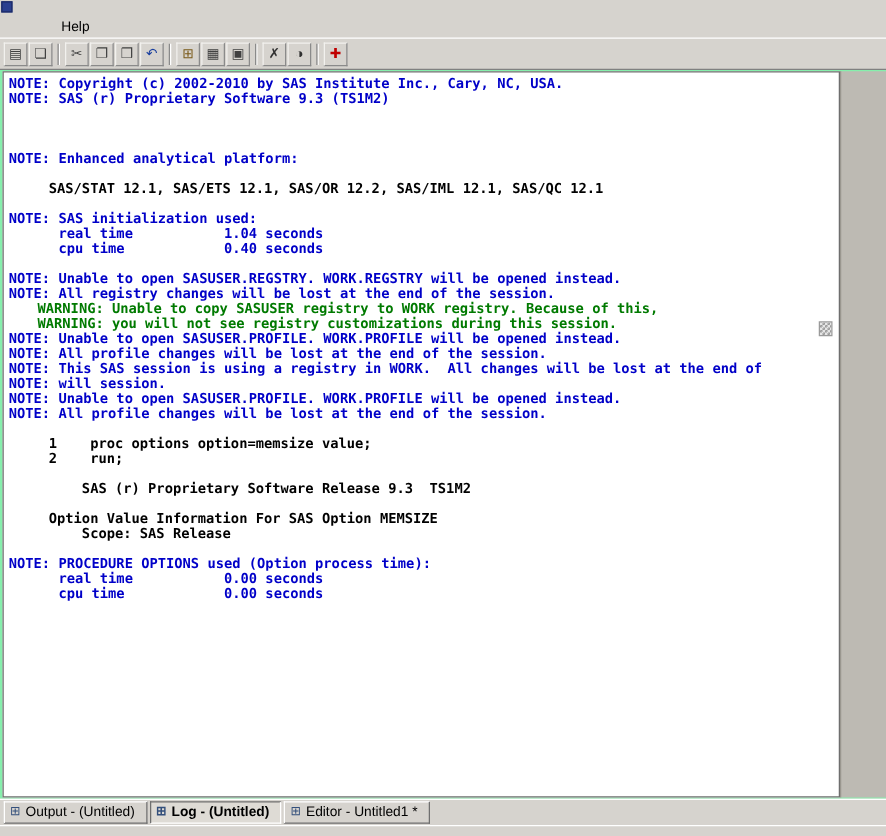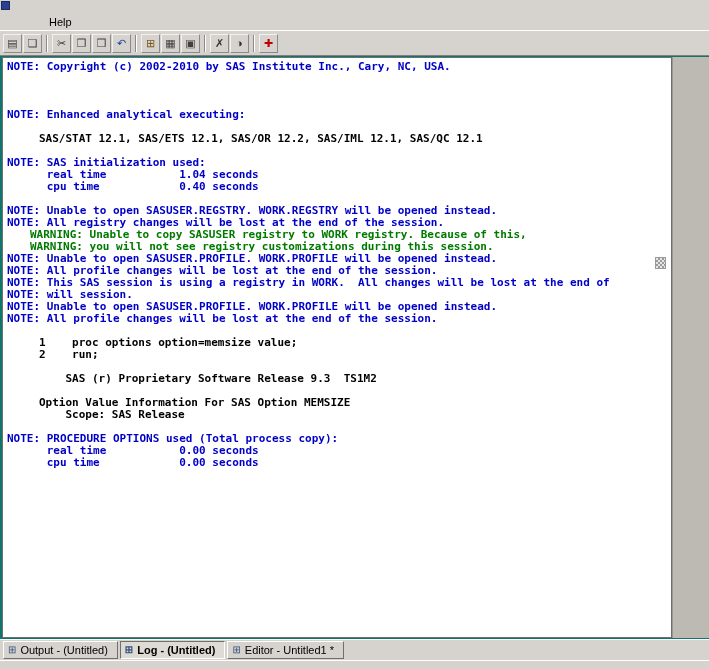--- a/index.html
+++ b/index.html
@@ -33,21 +33,21 @@
   }
   .tb-btn{
     width:19px;height:19px;padding:0;display:flex;align-items:center;justify-content:center;
     background:var(--chrome);
     border:1px solid;border-color:#f2f1ee #8a8a8a #8a8a8a #f2f1ee;
     font-size:11px;line-height:1;cursor:default;
   }
   .tb-sep{width:2px;height:17px;margin:0 3px;border-left:1px solid #8a8a8a;border-right:1px solid #ffffff;}
 
   
-  .main{flex:1 1 auto;display:flex;min-height:0;background:#0f766e;padding:1px 0 1px 2px;}
+  .main{flex:1 1 auto;display:flex;min-height:0;background:#86efac;padding:1px 0 1px 2px;}
   .log-window{
     width:670px;flex:0 0 auto;position:relative;background:#ffffff;
     border:1px solid #6e6e6e;overflow:hidden;
   }
   .mdi-gap{flex:1 1 auto;background:#bdbab3;border-left:1px solid #9a978f;}
   .log-content{padding:3px 0 0 4px;}
   .log-line{
     white-space:pre;
     font-family:"DejaVu Sans Mono","Liberation Mono",monospace;
     font-size:11px;line-height:12px;font-weight:bold;
@@ -138,24 +138,25 @@
       <span class="tb-sep"></span>
       <button class="tb-btn">
         <span style="color: rgb(192, 0, 0);">✚</span>
       </button>
     </div>
 
   <div class="main">
     <div class="log-window">
       <div class="log-content" id="log-content">
           <div class="log-line c-note">NOTE: Copyright (c) 2002-2010 by SAS Institute Inc., Cary, NC, USA.</div>
-          <div class="log-line c-plain">&nbsp;</div>
-          <div class="log-line c-plain">&nbsp;</div>
-          <div class="log-line c-plain">&nbsp;</div>
-          <div class="log-line c-note">NOTE: Enhanced analytical executing:</div>
+          <div class="log-line c-note">NOTE: SAS (r) Proprietary Software 9.3 (TS1M2)</div>
+          <div class="log-line c-plain">&nbsp;</div>
+          <div class="log-line c-plain">&nbsp;</div>
+          <div class="log-line c-plain">&nbsp;</div>
+          <div class="log-line c-note">NOTE: Enhanced analytical platform:</div>
           <div class="log-line c-plain">&nbsp;</div>
           <div class="log-line c-plain">SAS/STAT 12.1, SAS/ETS 12.1, SAS/OR 12.2, SAS/IML 12.1, SAS/QC 12.1</div>
           <div class="log-line c-plain">&nbsp;</div>
           <div class="log-line c-note">NOTE: SAS initialization used:</div>
           <div class="log-line c-note">      real time           1.04 seconds</div>
           <div class="log-line c-note">      cpu time            0.40 seconds</div>
           <div class="log-line c-plain">&nbsp;</div>
           <div class="log-line c-note">NOTE: Unable to open SASUSER.REGSTRY. WORK.REGSTRY will be opened instead.</div>
           <div class="log-line c-note">NOTE: All registry changes will be lost at the end of the session.</div>
           <div class="log-line c-warn">WARNING: Unable to copy SASUSER registry to WORK registry. Because of this,</div>
@@ -168,21 +169,21 @@
           <div class="log-line c-note">NOTE: All profile changes will be lost at the end of the session.</div>
           <div class="log-line c-plain">&nbsp;</div>
           <div class="log-line c-plain">1    proc options option=memsize value;</div>
           <div class="log-line c-plain">2    run;</div>
           <div class="log-line c-plain">&nbsp;</div>
           <div class="log-line c-plain">    SAS (r) Proprietary Software Release 9.3  TS1M2</div>
           <div class="log-line c-plain">&nbsp;</div>
           <div class="log-line c-plain">Option Value Information For SAS Option MEMSIZE</div>
           <div class="log-line c-plain">    Scope: SAS Release</div>
           <div class="log-line c-plain">&nbsp;</div>
-          <div class="log-line c-note">NOTE: PROCEDURE OPTIONS used (Total process copy):</div>
+          <div class="log-line c-note">NOTE: PROCEDURE OPTIONS used (Option process time):</div>
           <div class="log-line c-note">      real time           0.00 seconds</div>
           <div class="log-line c-note">      cpu time            0.00 seconds</div>
         </div>
       <div class="scroll-marker"></div>
     </div>
     <div class="mdi-gap"></div>
   </div>
 
   <div class="tabbar" id="tabbar">
       <div class="tab">

